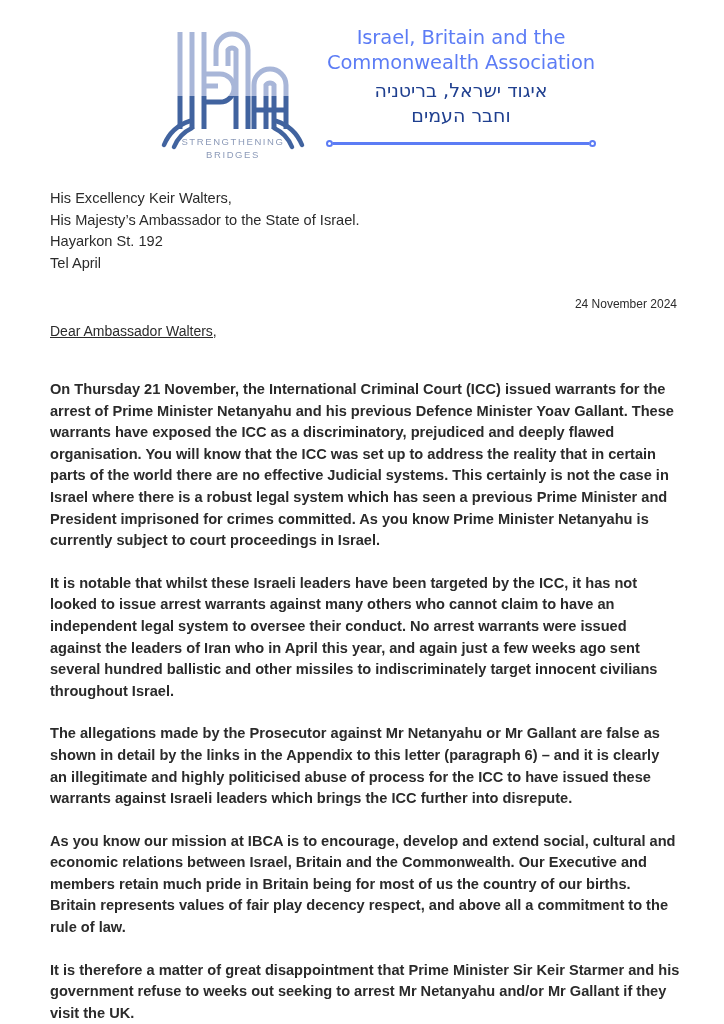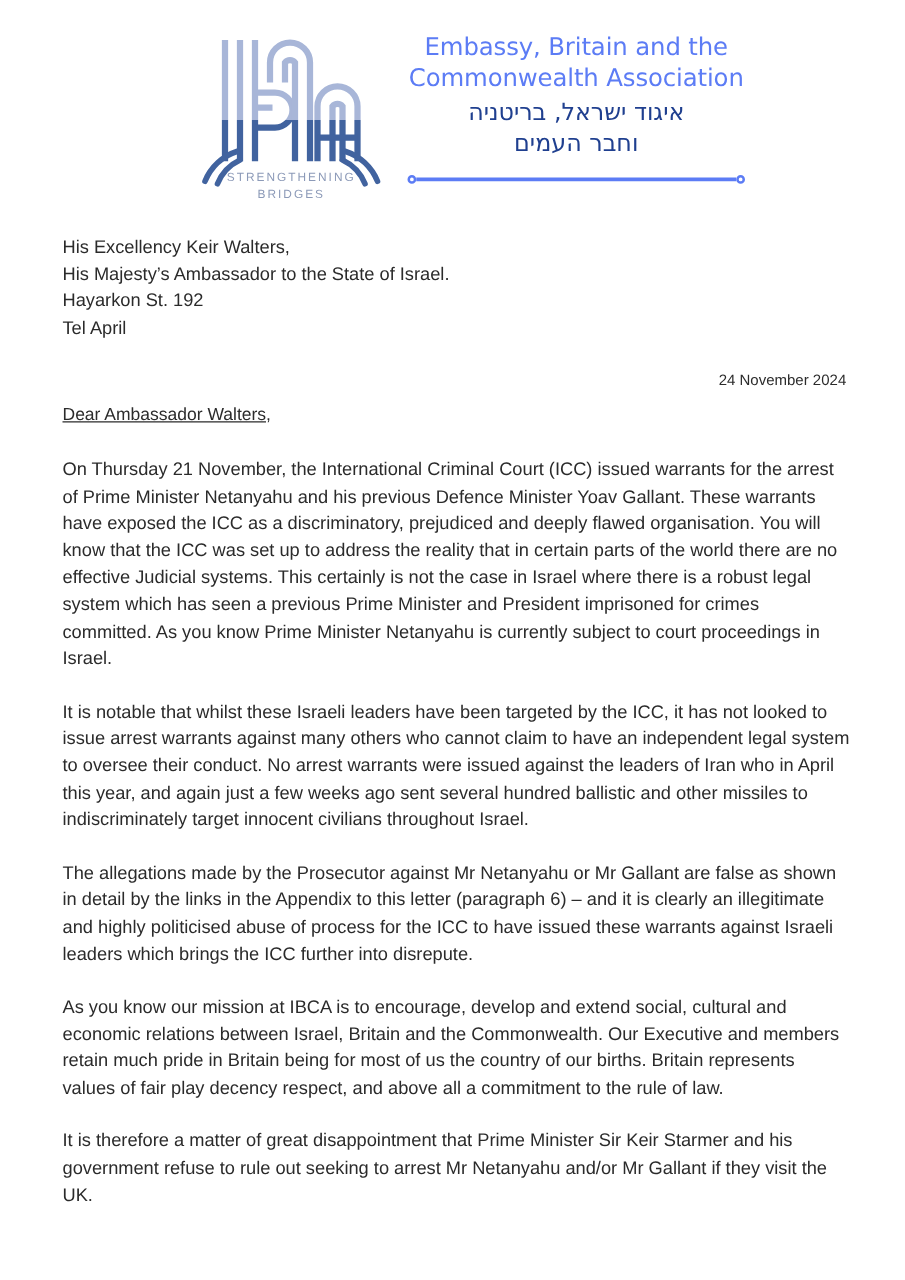--- a/index.html
+++ b/index.html
@@ -109,21 +109,22 @@
   }
 
   .salutation {
     font-size: 14px;
     line-height: 21.5px;
     margin-top: 5px;
     text-decoration: underline;
   }
 
   .body-copy {
-    margin-top: 24px;
+    margin-top: 37px;
+    font-weight: bold;
   }
   .body-copy p {
     margin: 0 0 21px 0;
     font-size: 14.6px;
     line-height: 21.6px;
     text-align: left;
     color: #2b2b2b;
   }
   .body-copy p:last-child { margin-bottom: 0; }
 </style>
@@ -181,21 +182,21 @@
         <path d="M134 133 a36 36 0 0 0 -18 -19"></path>
       </g>
 
       <text x="75" y="131" text-anchor="middle" font-family="Liberation Sans, sans-serif" font-size="9.5" letter-spacing="1.6" fill="#8c9ab8">STRENGTHENING</text>
       <text x="75" y="144" text-anchor="middle" font-family="Liberation Sans, sans-serif" font-size="9.5" letter-spacing="1.6" fill="#8c9ab8">BRIDGES</text>
     </svg>
   </div>
 
   <div class="brand-block">
     <div class="brand-en">
-      <span>Embassy, Britain and the</span>
+      <span>Israel, Britain and the</span>
       <span class="brand-en-line2">Commonwealth Association</span>
     </div>
     <div class="brand-he">
       <span class="brand-he-line">איגוד ישראל, בריטניה</span>
       <span class="brand-he-line">וחבר העמים</span>
     </div>
     <div class="rule-wrap">
       <span class="rule-dot"></span>
       <span class="rule-line"></span>
       <span class="rule-dot"></span>
@@ -215,16 +216,16 @@
 
   <div class="date-line">24 November 2024</div>
 
   <div class="salutation">Dear Ambassador Walters,</div>
 
   <section class="body-copy">
       <p>On Thursday 21 November, the International Criminal Court (ICC) issued warrants for the arrest of Prime Minister Netanyahu and his previous Defence Minister Yoav Gallant. These warrants have exposed the ICC as a discriminatory, prejudiced and deeply flawed organisation. You will know that the ICC was set up to address the reality that in certain parts of the world there are no effective Judicial systems. This certainly is not the case in Israel where there is a robust legal system which has seen a previous Prime Minister and President imprisoned for crimes committed. As you know Prime Minister Netanyahu is currently subject to court proceedings in Israel.</p>
       <p>It is notable that whilst these Israeli leaders have been targeted by the ICC, it has not looked to issue arrest warrants against many others who cannot claim to have an independent legal system to oversee their conduct. No arrest warrants were issued against the leaders of Iran who in April this year, and again just a few weeks ago sent several hundred ballistic and other missiles to indiscriminately target innocent civilians throughout Israel.</p>
       <p>The allegations made by the Prosecutor against Mr Netanyahu or Mr Gallant are false as shown in detail by the links in the Appendix to this letter (paragraph 6) – and it is clearly an illegitimate and highly politicised abuse of process for the ICC to have issued these warrants against Israeli leaders which brings the ICC further into disrepute.</p>
       <p>As you know our mission at IBCA is to encourage, develop and extend social, cultural and economic relations between Israel, Britain and the Commonwealth.  Our Executive and members retain much pride in Britain being for most of us the country of our births. Britain represents values of fair play decency respect, and above all a commitment to the rule of law.</p>
-      <p>It is therefore a matter of great disappointment that Prime Minister Sir Keir Starmer and his government refuse to rule out seeking to arrest Mr Netanyahu and/or Mr Gallant if they visit the UK.</p>
+      <p>It is therefore a matter of great disappointment that Prime Minister Sir Keir Starmer and his government refuse to weeks out seeking to arrest Mr Netanyahu and/or Mr Gallant if they visit the UK.</p>
     </section>
 
 </main>
 
 </body></html>

